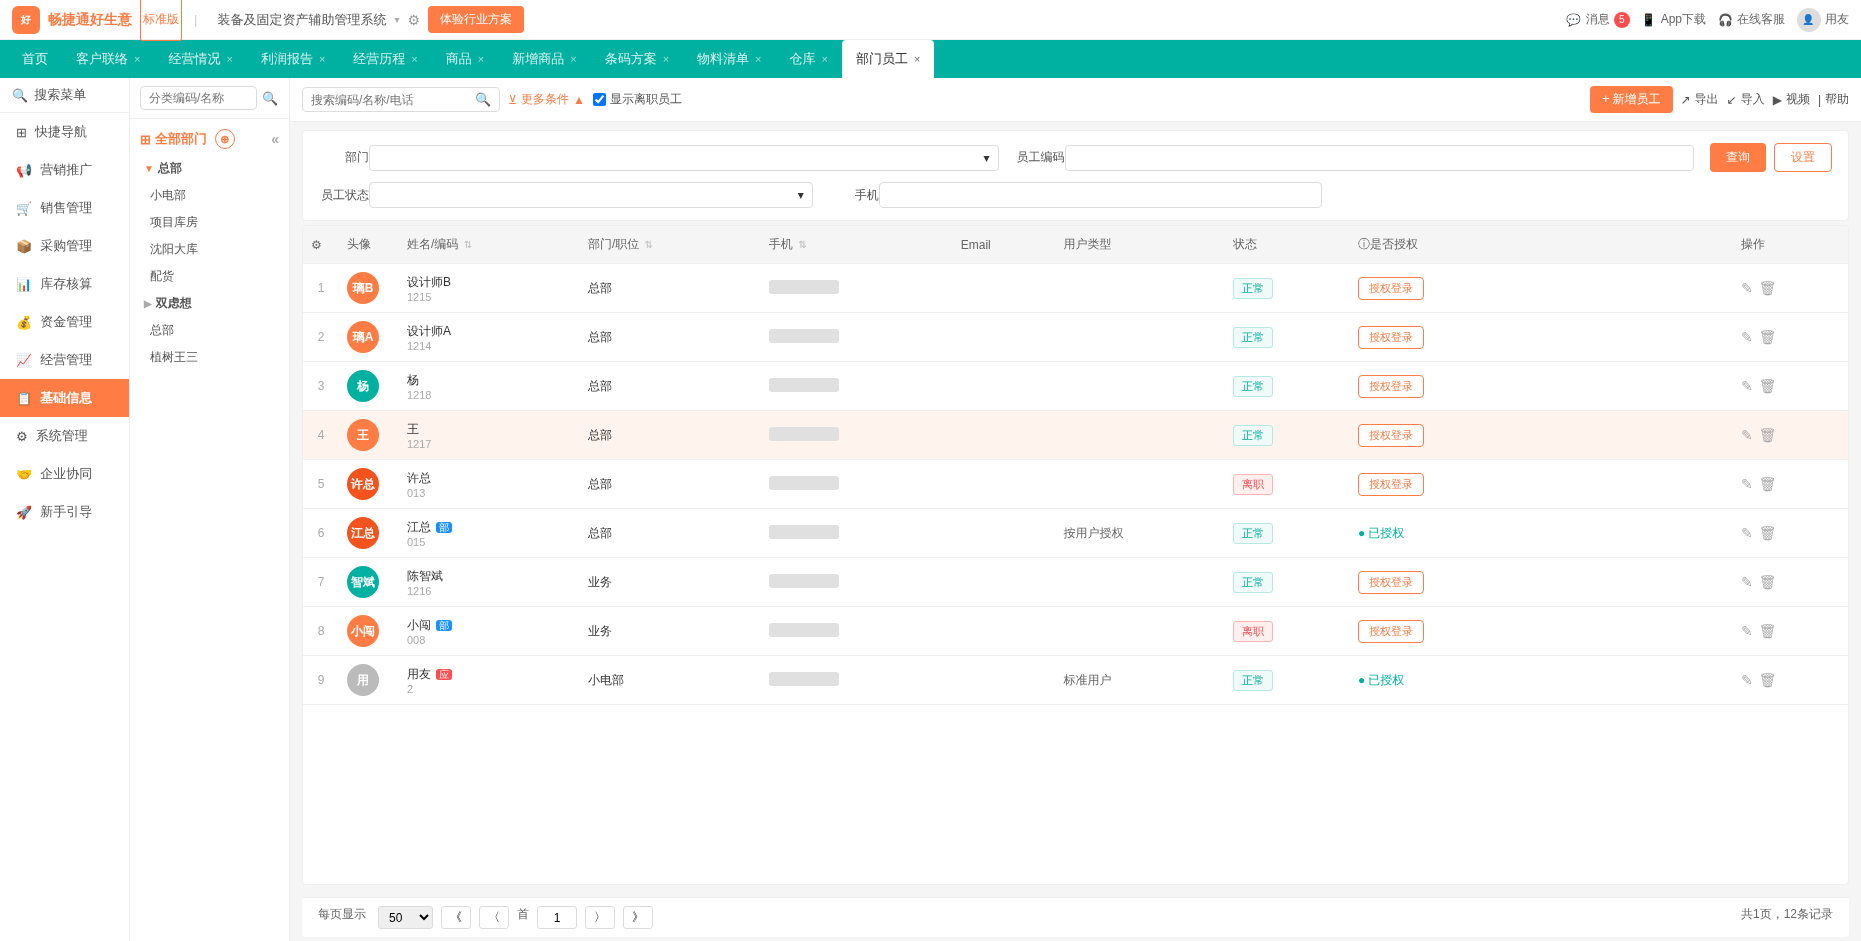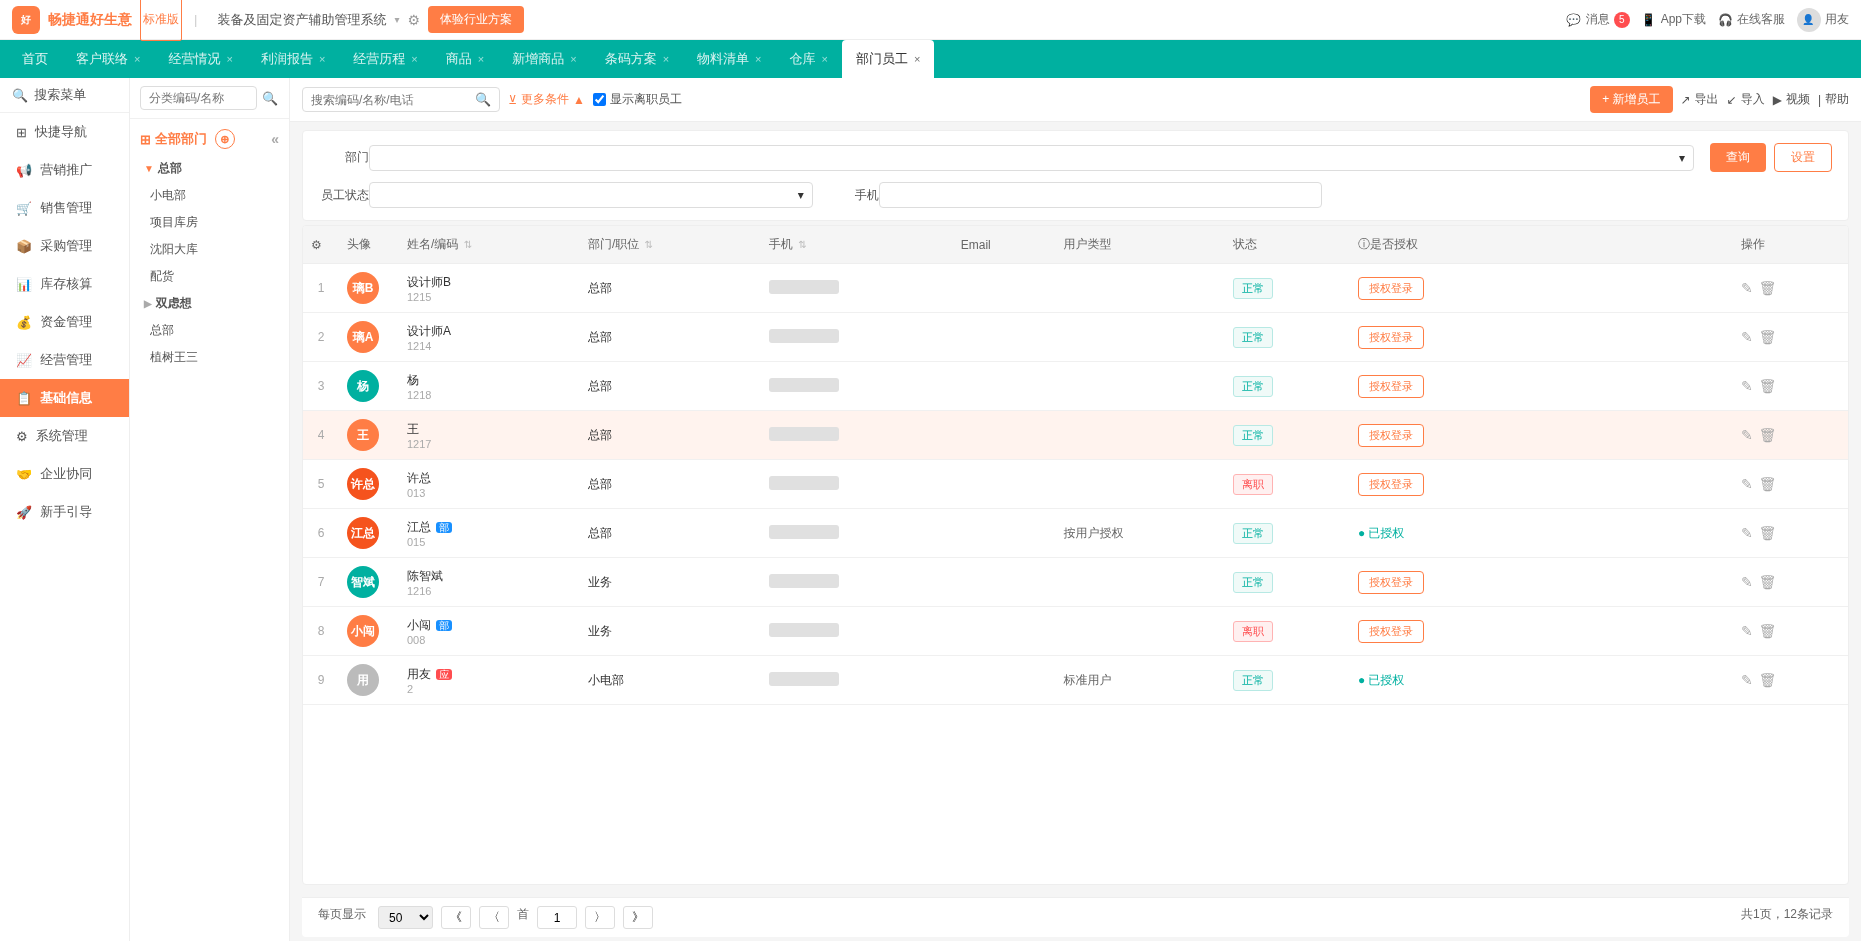--- a/index.html
+++ b/index.html
@@ -291,20 +291,24 @@
 
       <div class="filter-panel">
         <div class="filter-row">
           <div class="filter-field">
             <span class="filter-label">部门</span>
             <div class="filter-select">
               <span></span>
               <span>▾</span>
             </div>
           </div>
+          <div class="filter-field">
+            <span class="filter-label">员工编码</span>
+            <input class="filter-input" style="">
+          </div>
           <div class="filter-actions">
             <button class="query-btn">查询</button>
             <button class="reset-btn">设置</button>
           </div>
         </div>
         <div class="filter-row">
           <div class="filter-field">
             <span class="filter-label">员工状态</span>
             <div class="filter-select">
               <span></span>

